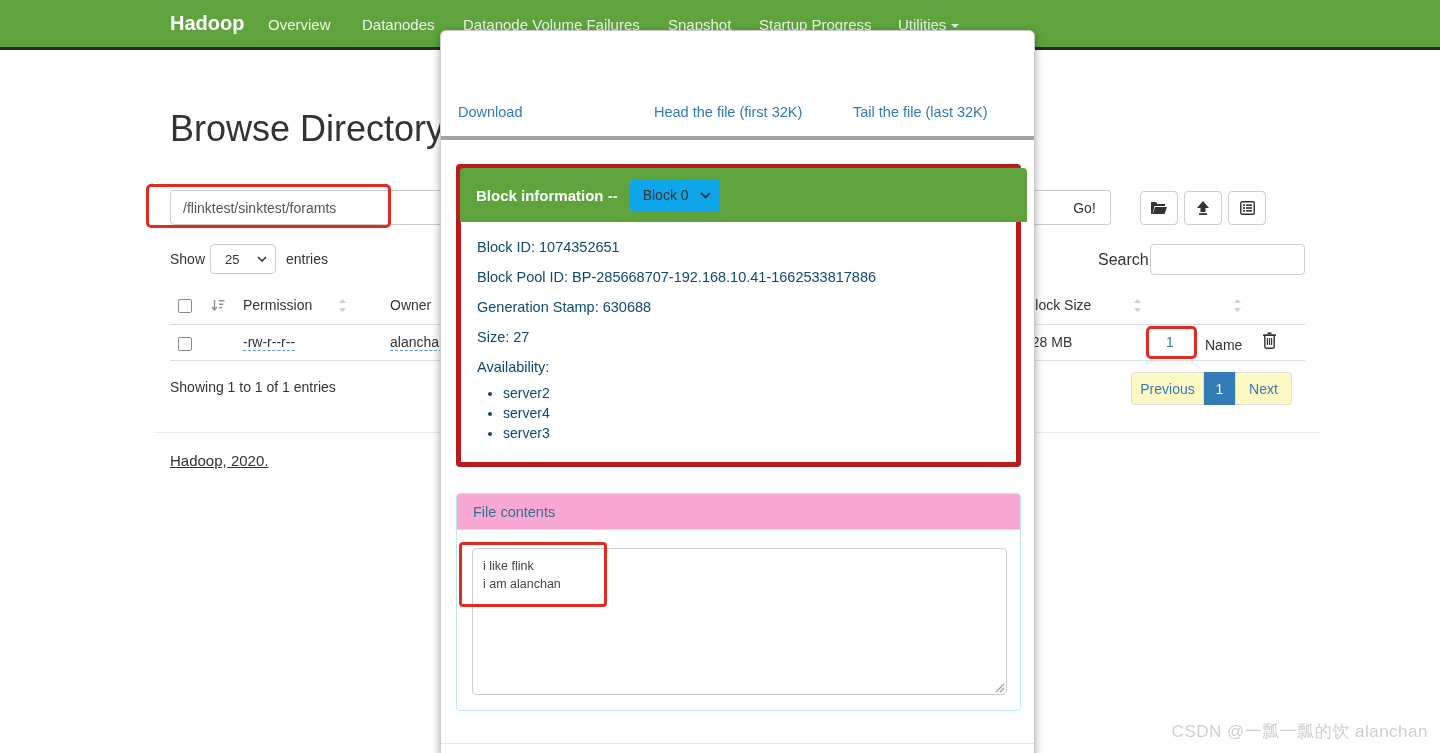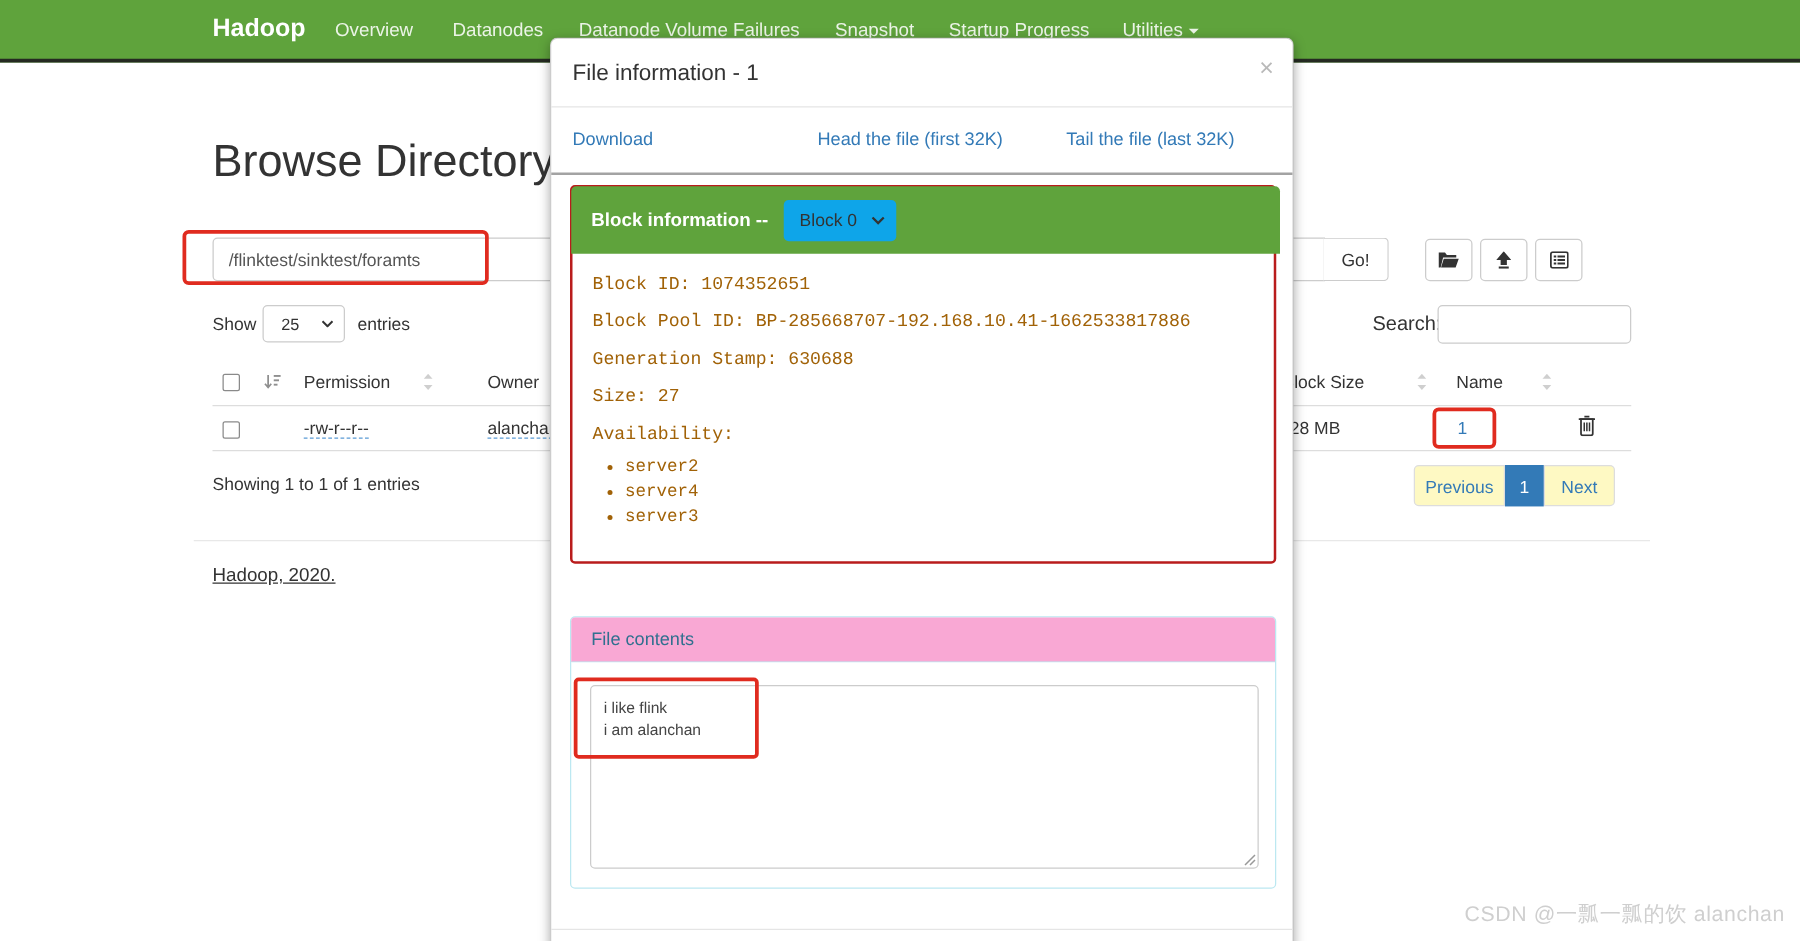--- a/index.html
+++ b/index.html
@@ -61,34 +61,34 @@
   #page-hr { position:absolute; left:155px; top:432px; width:1165px; border-top:1px solid #e8e8e8; }
   #page-footer { position:absolute; left:170px; top:452px; font-size:15px; color:#333;text-decoration:underline; }
   #watermark { position:absolute; right:12px; top:720px; font-size:17px; color:#cfcfcf; letter-spacing:0.5px; }
 
   
   #modal { position:absolute; left:440px; top:30px; width:595px; height:738px; background:#fff;
     border:1px solid rgba(0,0,0,0.2); border-radius:6px; box-shadow:0 3px 9px rgba(0,0,0,0.35); z-index:20; }
   #modal-header { position:absolute; left:0; top:0; width:100%; height:55px; border-bottom:1px solid #e5e5e5; }
   #modal-title { position:absolute; left:17px; top:17px; font-size:18px; color:#333; }
   #modal-close { position:absolute; right:15px; top:14px; font-size:20px; color:#b9b9b9; cursor:pointer; line-height:1; }
-  #modal-links { position:absolute; left:0; top:55px; width:100%; height:54px; border-bottom:2px solid #a3a3a3; }
+  #modal-links { position:absolute; left:0; top:55px; width:100%; height:54px; border-bottom:4px solid #a3a3a3; }
   .mlink { position:absolute; top:18px; font-size:14.5px; color:#337ab7; cursor:pointer; white-space:nowrap; }
   #mlink-0 { left:17px; } #mlink-1 { left:213px; } #mlink-2 { left:412px; }
 
-  #panel-block { position:absolute; left:15px; top:117px; width:565px; height:303px;
-    border:2px solid #b91c1c; border-radius:4px; }
+  #panel-block { position:absolute; left:15px; top:133px; width:565px; height:303px;
+    border:5px solid #b91c1c; border-radius:4px; }
   #panel-block-header { position:absolute; left:-1px; top:-1px; width:567px; height:54px;
     background:#5fa33c; border-radius:4px 4px 0 0; display:flex; align-items:center; }
   #panel-block-title { margin-left:16px; font-size:15px; font-weight:bold; color:#fff; }
   #block-select { margin-left:12px; width:90px; height:33px; background:#0ea5e9; border-radius:4px;
     display:flex; align-items:center; justify-content:space-between; padding:0 9px 0 13px;
     font-size:14px; color:#333; cursor:pointer; }
   #panel-block-body { position:absolute; left:0; top:53px; width:100%; padding:10px 16px 0 16px;
-    font-size:14.5px; line-height:30px; color:#a16207;font-family:Liberation Mono, monospace; }
+    font-size:14.5px; line-height:30px; color:#0c4a6e; }
   #avail-list { margin:1px 0 0 26px; line-height:20px; font-size:14px; }
   #avail-list li { margin-bottom:0; }
 
   #panel-file { position:absolute; left:15px; top:462px; width:565px; height:218px;
     border:1px solid #bce8f1; border-radius:4px; }
   #panel-file-header { position:absolute; left:0; top:0; width:100%; height:36px; background:#f9a8d4;
     border-bottom:1px solid #bce8f1; border-radius:3px 3px 0 0; display:flex; align-items:center; }
   #panel-file-title { margin-left:16px; font-size:14.5px; color:#31708f; }
   #file-textarea { position:absolute; left:15px; top:54px; width:535px; height:147px;
     border:1px solid #ccc; border-radius:4px; padding:8px 10px; font-size:12.5px; line-height:18px;
@@ -180,21 +180,21 @@
       </svg>
   </span>
   <span class="th" style="left:390px;">Owner</span>
   <span class="th" style="left:1026px;">Block Size</span>
   <span class="sort-icon" style="left:1133px;">
     <svg width="9" height="13" viewBox="0 0 9 13">
         <path d="M4.5 0 L8 4 H1 Z" fill="#cfcfcf"></path>
         <path d="M4.5 13 L1 9 H8 Z" fill="#cfcfcf"></path>
       </svg>
   </span>
-  <span class="th" style="left:1165px;">Name</span>
+  <span class="th" style="left:1205px;margin-top:40px;">Name</span>
   <span class="sort-icon" style="left:1233px;">
     <svg width="9" height="13" viewBox="0 0 9 13">
         <path d="M4.5 0 L8 4 H1 Z" fill="#cfcfcf"></path>
         <path d="M4.5 13 L1 9 H8 Z" fill="#cfcfcf"></path>
       </svg>
   </span>
   <div id="thead-line"></div>
 
   <span class="cb" style="left:178px; top:337px;"></span>
   <span class="td dashed-link" style="left:243px;">-rw-r--r--</span>
@@ -218,24 +218,20 @@
   <div class="pg" id="pg-next">Next</div>
 
   <div id="page-hr"></div>
   <div id="page-footer">Hadoop, 2020.</div>
   <div id="watermark">CSDN @一瓢一瓢的饮 alanchan</div>
 
   <div class="redbox" id="redbox-path"></div>
   <div class="redbox" id="redbox-name"></div>
 
   <div id="modal">
-    <div id="modal-header">
-      <span id="modal-title">File information - 1</span>
-      <span id="modal-close">×</span>
-    </div>
     <div id="modal-links">
       <span class="mlink" id="mlink-0">Download</span>
       <span class="mlink" id="mlink-1">Head the file (first 32K)</span>
       <span class="mlink" id="mlink-2">Tail the file (last 32K)</span>
     </div>
 
     <div id="panel-block">
       <div id="panel-block-header">
         <span id="panel-block-title">Block information --</span>
         <div id="block-select">

